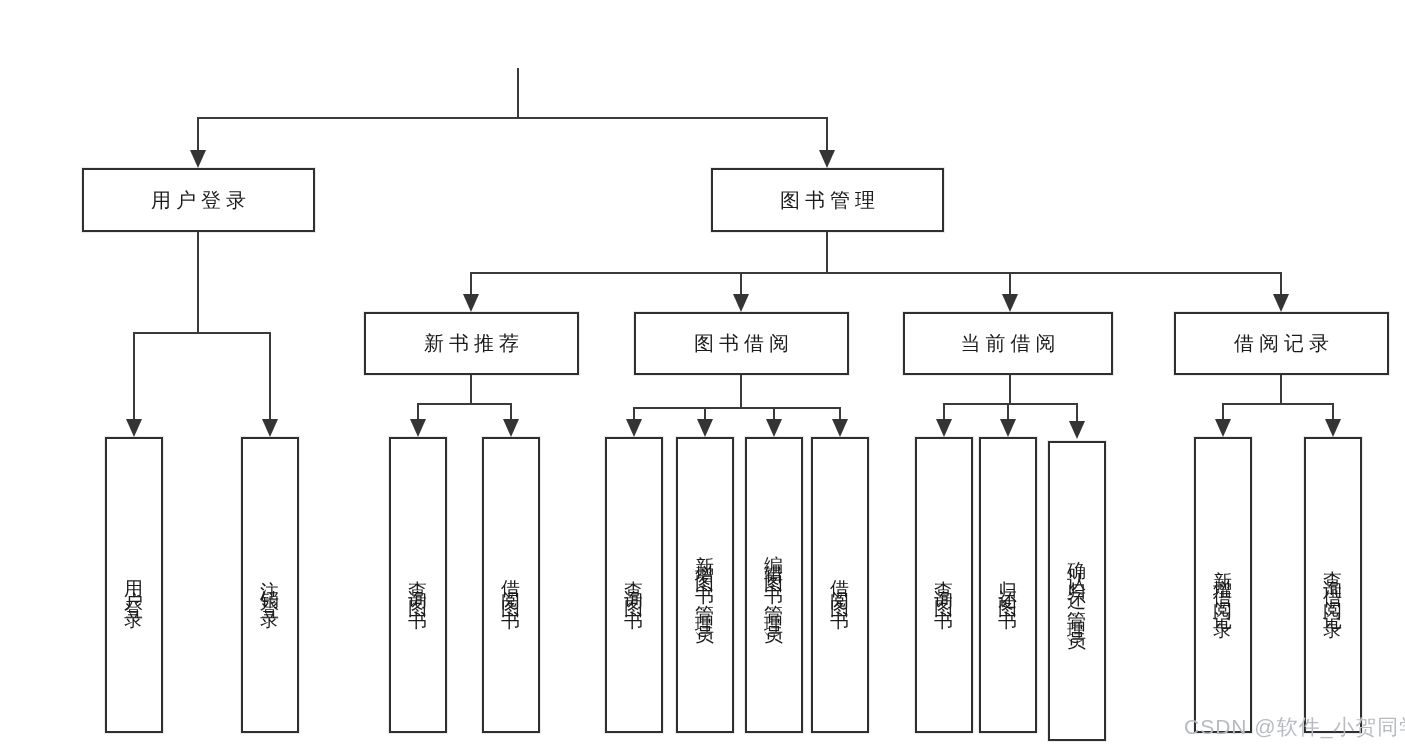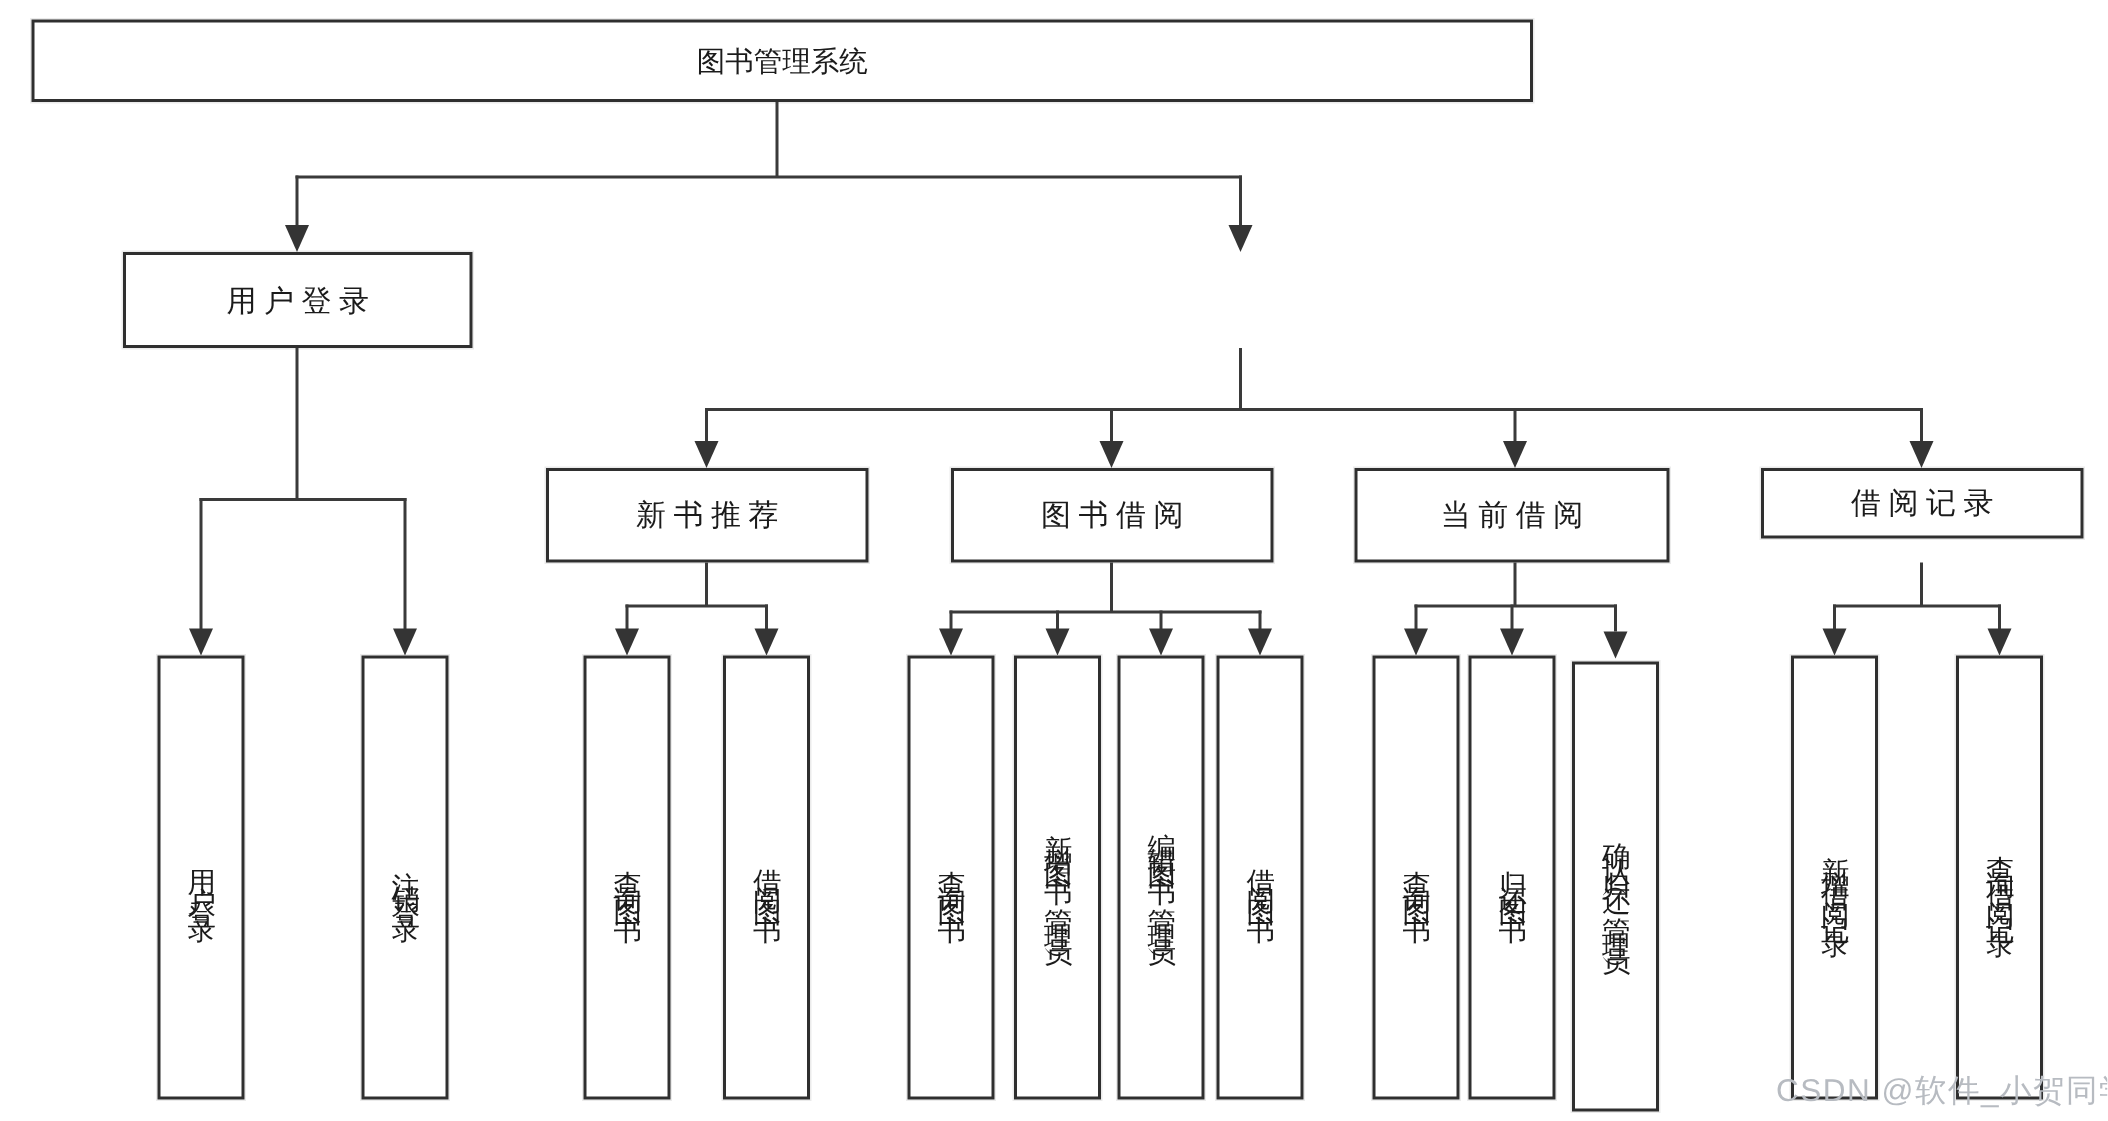--- a/index.html
+++ b/index.html
@@ -54,30 +54,30 @@
     letter-spacing: 1px;
     z-index: 5;
     white-space: nowrap;
   }
 </style>
 </head>
 <body>
 
 <div id="stage">
 
-  <div class="node root" style="left:21px; top:13px; width:1001px; height:55px;">图书管理系统</div>
 
   <div class="vline" style="left:517px; top:68px; height:50px;"></div>
   <div class="hline" style="left:197px; top:117px; width:631px;"></div>
   <div class="vline" style="left:197px; top:117px; height:35px;"></div>
   <div class="arrow" style="left:190px; top:150px;"></div>
   <div class="vline" style="left:826px; top:117px; height:35px;"></div>
   <div class="arrow" style="left:819px; top:150px;"></div>
 
   <div class="node h" style="left:82px; top:168px; width:233px; height:64px;">用户登录</div>
+  <div class="node h" style="left:711px; top:168px; width:233px; height:64px;">图书管理</div>
 
   <div class="vline" style="left:197px; top:232px; height:101px;"></div>
   <div class="hline" style="left:133px; top:332px; width:138px;"></div>
   <div class="vline" style="left:133px; top:332px; height:89px;"></div>
   <div class="arrow" style="left:126px; top:419px;"></div>
   <div class="vline" style="left:269px; top:332px; height:89px;"></div>
   <div class="arrow" style="left:262px; top:419px;"></div>
 
   <div class="vline" style="left:826px; top:232px; height:41px;"></div>
   <div class="hline" style="left:470px; top:272px; width:811px;"></div>
@@ -86,21 +86,21 @@
   <div class="vline" style="left:740px; top:272px; height:24px;"></div>
   <div class="arrow" style="left:733px; top:294px;"></div>
   <div class="vline" style="left:1009px; top:272px; height:24px;"></div>
   <div class="arrow" style="left:1002px; top:294px;"></div>
   <div class="vline" style="left:1280px; top:272px; height:24px;"></div>
   <div class="arrow" style="left:1273px; top:294px;"></div>
 
   <div class="node h" style="left:634px; top:312px; width:215px; height:63px;">图书借阅</div>
   <div class="node h" style="left:364px; top:312px; width:215px; height:63px;">新书推荐</div>
   <div class="node h" style="left:903px; top:312px; width:210px; height:63px;">当前借阅</div>
-  <div class="node h" style="left:1174px; top:312px; width:215px; height:47px;">借阅记录</div>
+  <div class="node h" style="left:1174px; top:312px; width:215px; height:63px;">借阅记录</div>
 
   <div class="vline" style="left:470px; top:375px; height:29px;"></div>
   <div class="hline" style="left:417px; top:403px; width:95px;"></div>
   <div class="vline" style="left:417px; top:403px; height:18px;"></div>
   <div class="arrow" style="left:410px; top:419px;"></div>
   <div class="vline" style="left:510px; top:403px; height:18px;"></div>
   <div class="arrow" style="left:503px; top:419px;"></div>
 
   <div class="vline" style="left:740px; top:375px; height:33px;"></div>
   <div class="hline" style="left:633px; top:407px; width:208px;"></div>

